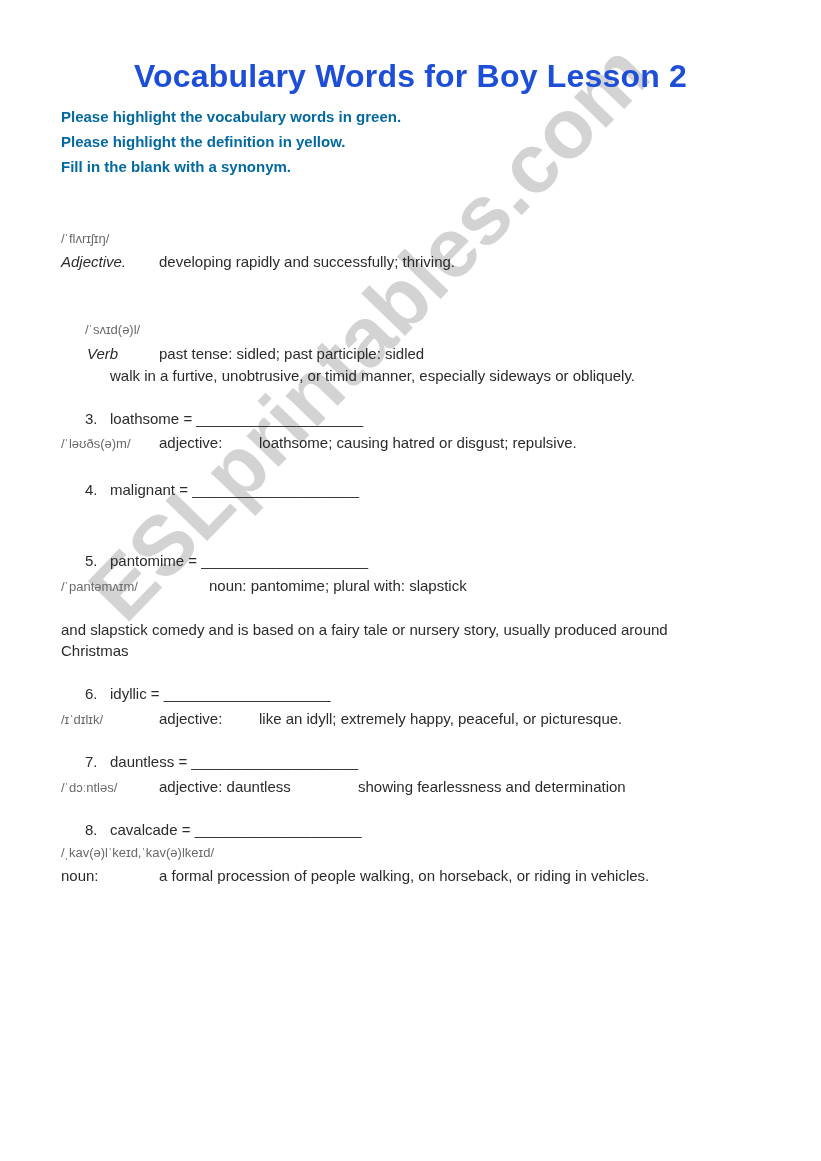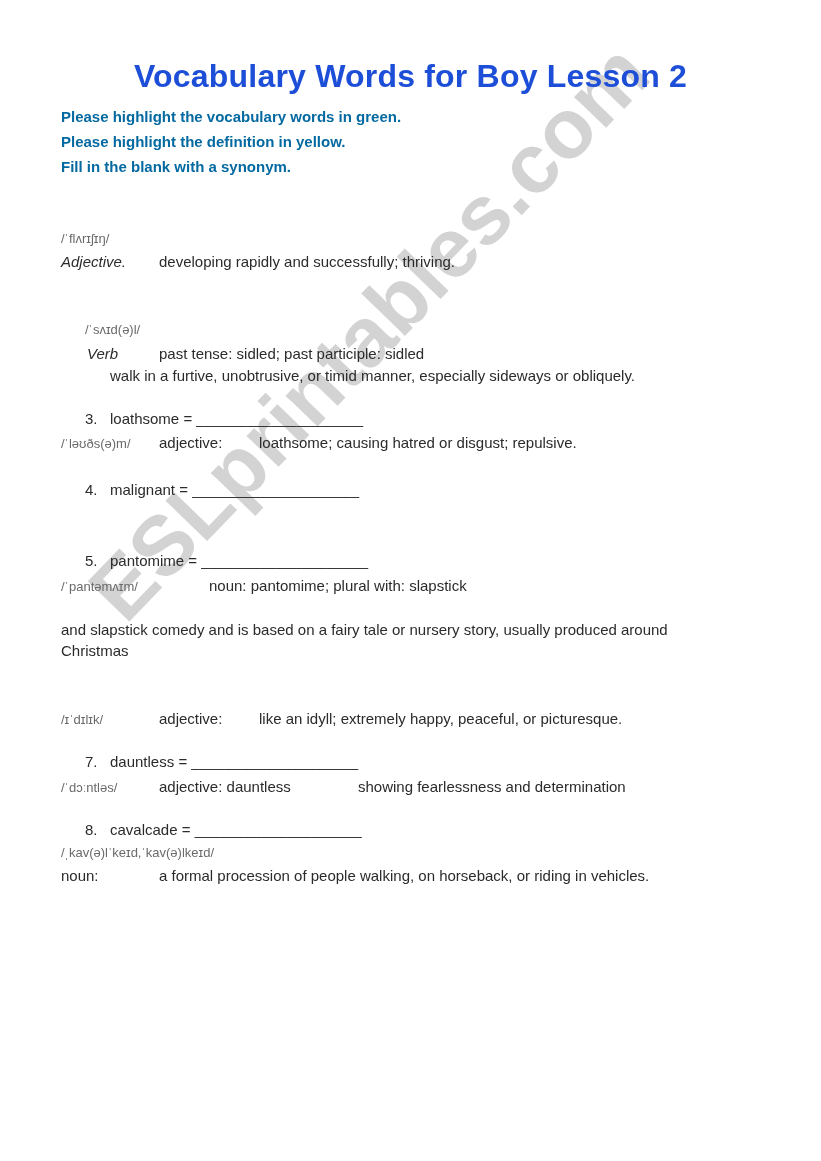--- a/index.html
+++ b/index.html
@@ -55,20 +55,23 @@
 
   <div class="line" style="left:85px; top:552px">
     <span class="num">5.</span><span>pantomime</span> = <span>____________________</span>
   </div>
   <div class="line" style="left:61px; top:577px">
     <span class="ipa" style="display:inline-block;width:148px">/ˈpantəmʌɪm/</span><span>noun: </span><span class="b">pantomime</span><span>; plural with: </span><span class="b">slapstick</span>
   </div>
   <div class="line" style="left:61px; top:621px">and slapstick comedy and is based on a fairy tale or nursery story, usually produced around</div>
   <div class="line" style="left:61px; top:642px">Christmas</div>
 
+  <div class="line" style="left:85px; top:685px">
+    <span class="num">6.</span><span>idyllic</span> = <span>____________________</span>
+  </div>
   <div class="line" style="left:61px; top:710px">
     <span class="ipa" style="display:inline-block;width:98px">/ɪˈdɪlɪk/</span><span style="display:inline-block;width:100px">adjective:</span><span>like an idyll; extremely happy, peaceful, or picturesque.</span>
   </div>
 
   <div class="line" style="left:85px; top:753px">
     <span class="num">7.</span><span>dauntless</span> = <span>____________________</span>
   </div>
   <div class="line" style="left:61px; top:778px">
     <span class="ipa" style="display:inline-block;width:98px">/ˈdɔːntləs/</span><span style="display:inline-block;width:199px"><span>adjective: </span><span class="b">dauntless</span></span><span>showing fearlessness and determination</span>
   </div>

